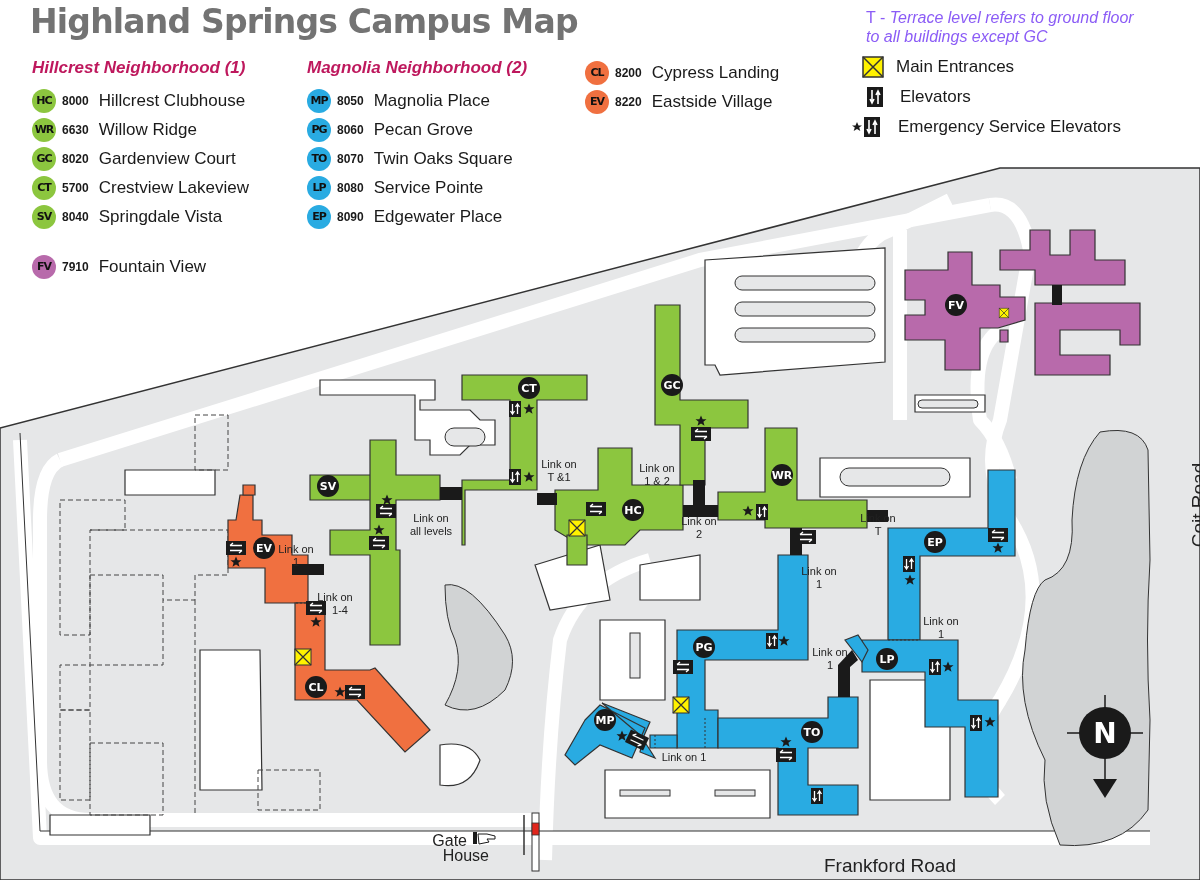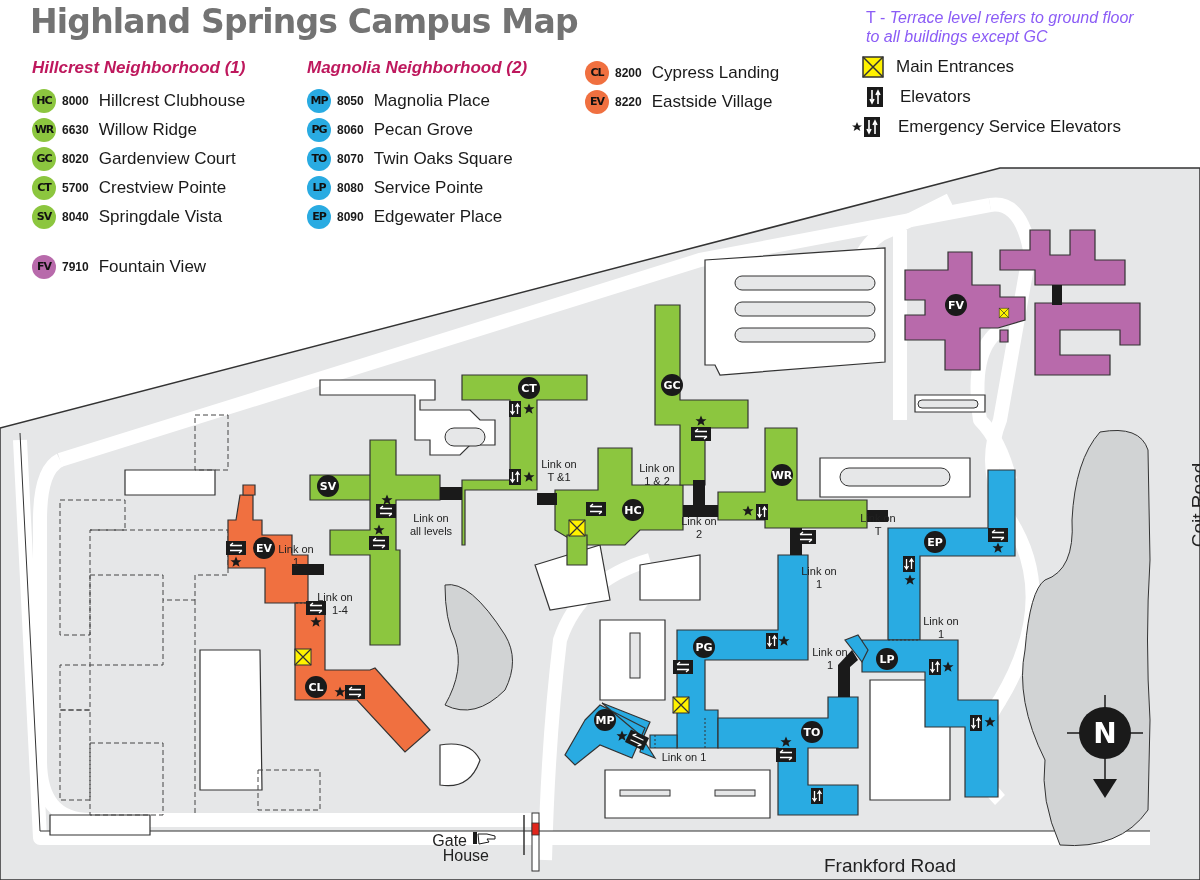--- a/index.html
+++ b/index.html
@@ -318,21 +318,21 @@
       <span>Willow Ridge</span>
     </div>
   <div class="legend-row">
       <span class="bubble" style="background:#8cc63f">GC</span>
       <span class="code">8020</span>
       <span>Gardenview Court</span>
     </div>
   <div class="legend-row">
       <span class="bubble" style="background:#8cc63f">CT</span>
       <span class="code">5700</span>
-      <span>Crestview Pointe</span>
+      <span>Crestview Lakeview</span>
     </div>
   <div class="legend-row">
       <span class="bubble" style="background:#8cc63f">SV</span>
       <span class="code">8040</span>
       <span>Springdale Vista</span>
     </div>
   <div class="legend-row" style="margin-top:21px">
       <span class="bubble" style="background:#b86aab">FV</span>
       <span class="code">7910</span>
       <span>Fountain View</span>

